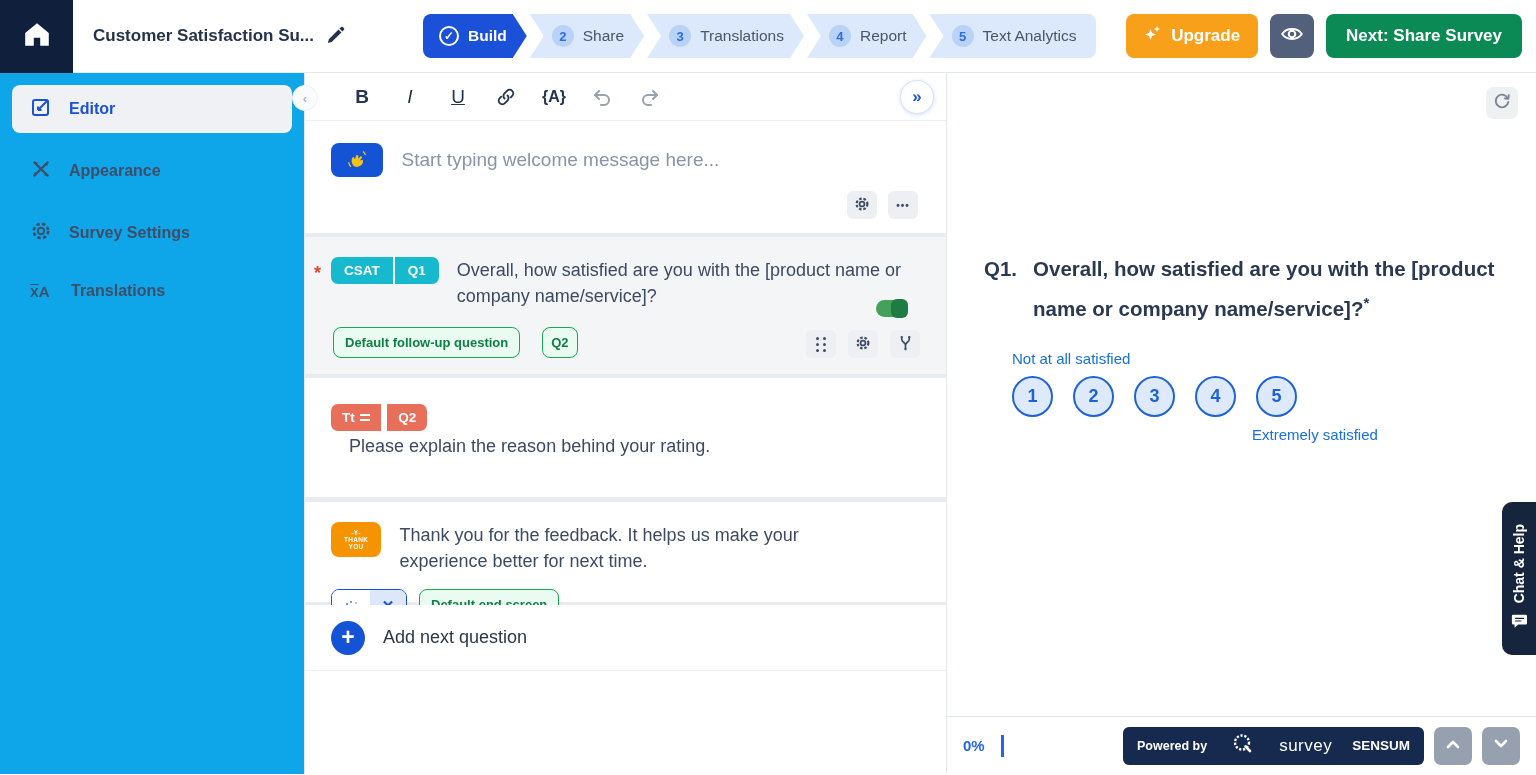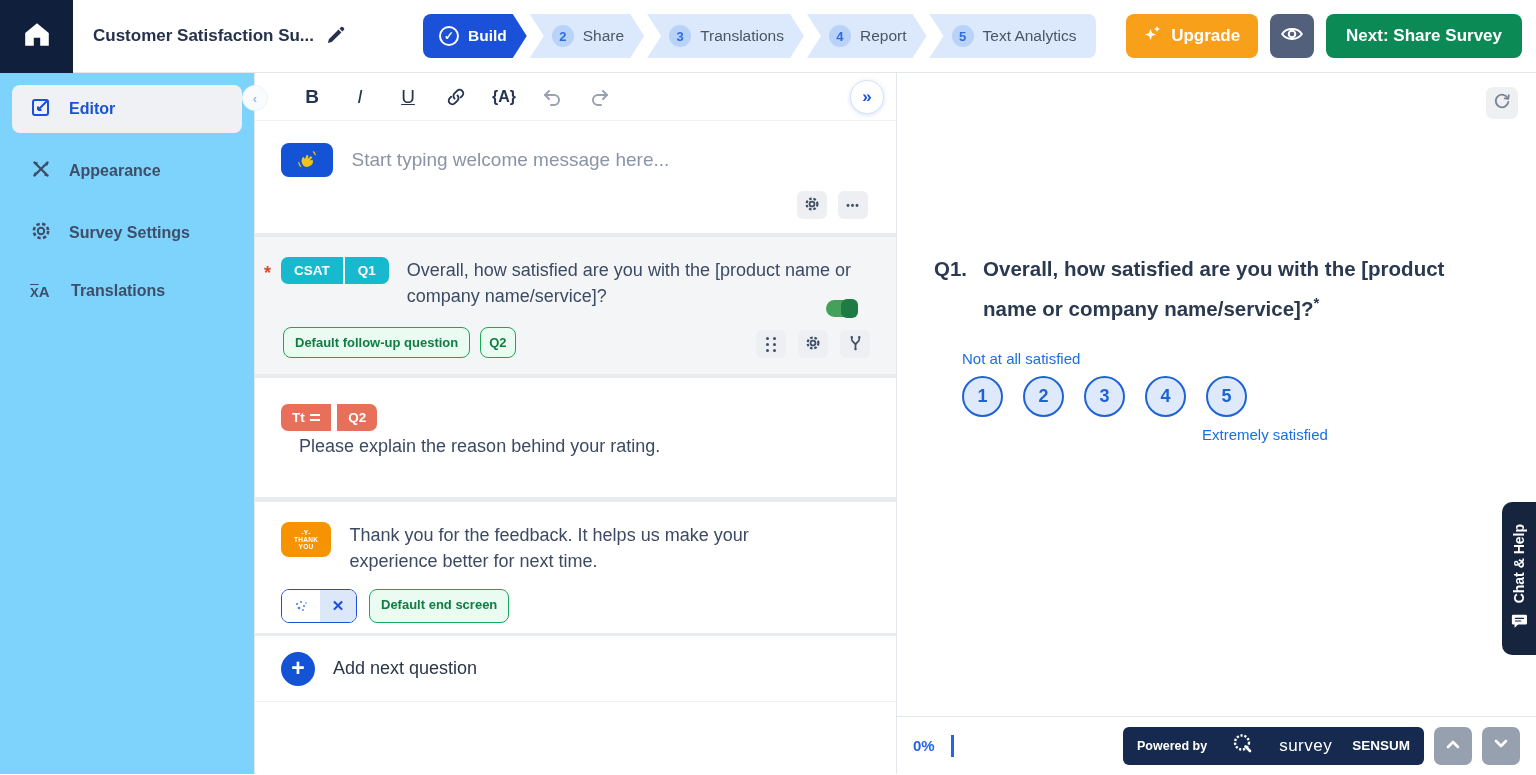--- a/index.html
+++ b/index.html
@@ -27,21 +27,21 @@
   .btn { border:none; border-radius:8px; height:44px; display:flex; align-items:center; gap:9px;
          font-family:inherit; font-size:17px; cursor:pointer; }
   .btn-upgrade { background:#F9A01B; color:#fff; font-weight:600; padding:0 18px; }
   .btn-eye { background:#53607B; width:44px; justify-content:center; }
   .btn-next { background:#0C8A55; color:#fff; font-weight:700; padding:0 20px; }
 
   
   .main { display:flex; height:701px; }
 
   
-  .sidebar { width:255px; flex:none; border-right:1px solid #E4E8EC; padding-top:12px; background:#7dd3fc; }
+  .sidebar { width:305px; flex:none; border-right:1px solid #E4E8EC; padding-top:12px; background:#0ea5e9; }
   .side-item { display:flex; align-items:center; gap:17px; margin:0 12px 14px 12px; padding:11px 18px;
                border-radius:8px; font-size:16px; font-weight:600; color:#3F4E68; cursor:pointer; }
   .side-item.active { background:#EFF1F4; color:#1B50D8; }
   .side-item.active svg { stroke:#1B50D8; }
   .side-item svg { stroke:#3F4E68; }
   .tr-icon { font-weight:700; color:#3F4E68; font-size:15px; letter-spacing:0; width:24px; display:inline-block; }
   .tr-icon .ovl { text-decoration:overline; font-size:13px; }
 
   
   .middle { width:642px; flex:none; background:#E8ECEF; display:flex; flex-direction:column;
@@ -69,35 +69,35 @@
 
   .q1 { height:137px; flex:none; margin-bottom:4px; background:#F3F5F6; padding:20px 26px 16px 26px; }
   .req { position:absolute; left:9px; top:26px; color:#E0452F; font-size:18px; font-weight:700; }
   .q-head { display:flex; align-items:flex-start; }
   .badge-cy { background:#17B9CF; color:#fff; font-size:13.5px; font-weight:700; padding:6px 13px; cursor:pointer; }
   .badge-cy.l { border-radius:7px 0 0 7px; margin-right:2px; }
   .badge-cy.r { border-radius:0 7px 7px 0; }
   .q-text { margin-left:18px; color:#3D4A63; font-size:18px; line-height:26px; width:505px; cursor:text; }
   .toggle { position:absolute; right:40px; top:63px; width:30px; height:17px; background:#44A05A; border-radius:9px; cursor:pointer; }
   .toggle::after { content:""; position:absolute; right:-2px; top:-1px; width:17px; height:19px; background:#1E7B43; border-radius:6px; }
-  .chips { display:flex; gap:10px; margin-top:18px; margin-left:2px; }
+  .chips { display:flex; gap:22px; margin-top:18px; margin-left:2px; }
   .chip-green { border:1px solid #18A957; background:#EAFBF1; color:#0E7E43; font-size:13px; font-weight:700;
           padding:7px 11px; border-radius:8px; cursor:pointer; }
   .q1-actions { position:absolute; right:26px; bottom:16px; display:flex; gap:12px; }
   .dots6 { display:grid; grid-template-columns:4px 4px; grid-gap:3px; }
   .dots6 i { width:3px; height:3px; border-radius:50%; background:#3F4E68; }
 
   .q2 { height:119px; flex:none; margin-bottom:5px; padding:26px 26px; }
   .badge-sl { background:#E8705B; color:#fff; font-size:13.5px; font-weight:700; padding:6px 11px; cursor:pointer;
           display:inline-flex; align-items:center; gap:5px; }
   .badge-sl.l { border-radius:7px 0 0 7px; margin-right:2px; }
   .badge-sl.r { border-radius:0 7px 7px 0; }
   .tt-lines { display:inline-block; width:10px; height:7px; border-top:2px solid #fff; border-bottom:2px solid #fff; }
 
-  .ty { height:131px; flex:none; margin-bottom:3px; padding:20px 26px; }
+  .ty { height:100px; flex:none; margin-bottom:3px; padding:20px 26px; }
   .ty-badge { width:50px; height:35px; background:#F59300; border-radius:8px; color:#fff;
           display:inline-flex; flex-direction:column; align-items:center; justify-content:center;
           font-size:6.5px; font-weight:800; line-height:7px; vertical-align:top; letter-spacing:.3px; }
   .ty-text { display:inline-block; margin-left:14px; color:#3D4A63; font-size:18px; line-height:26px; width:440px; cursor:text; }
   .ty-chips { display:flex; gap:12px; margin-top:15px; }
   .chip-blue { border:1.5px solid #1B50D8; border-radius:8px; height:34px; display:flex; overflow:hidden; cursor:pointer; }
   .chip-blue .cb-l { width:38px; background:#fff; display:flex; align-items:center; justify-content:center; }
   .chip-blue .cb-r { width:36px; background:#DCE7FA; color:#1B50D8; font-size:15px; font-weight:700;
           display:flex; align-items:center; justify-content:center; }
 

